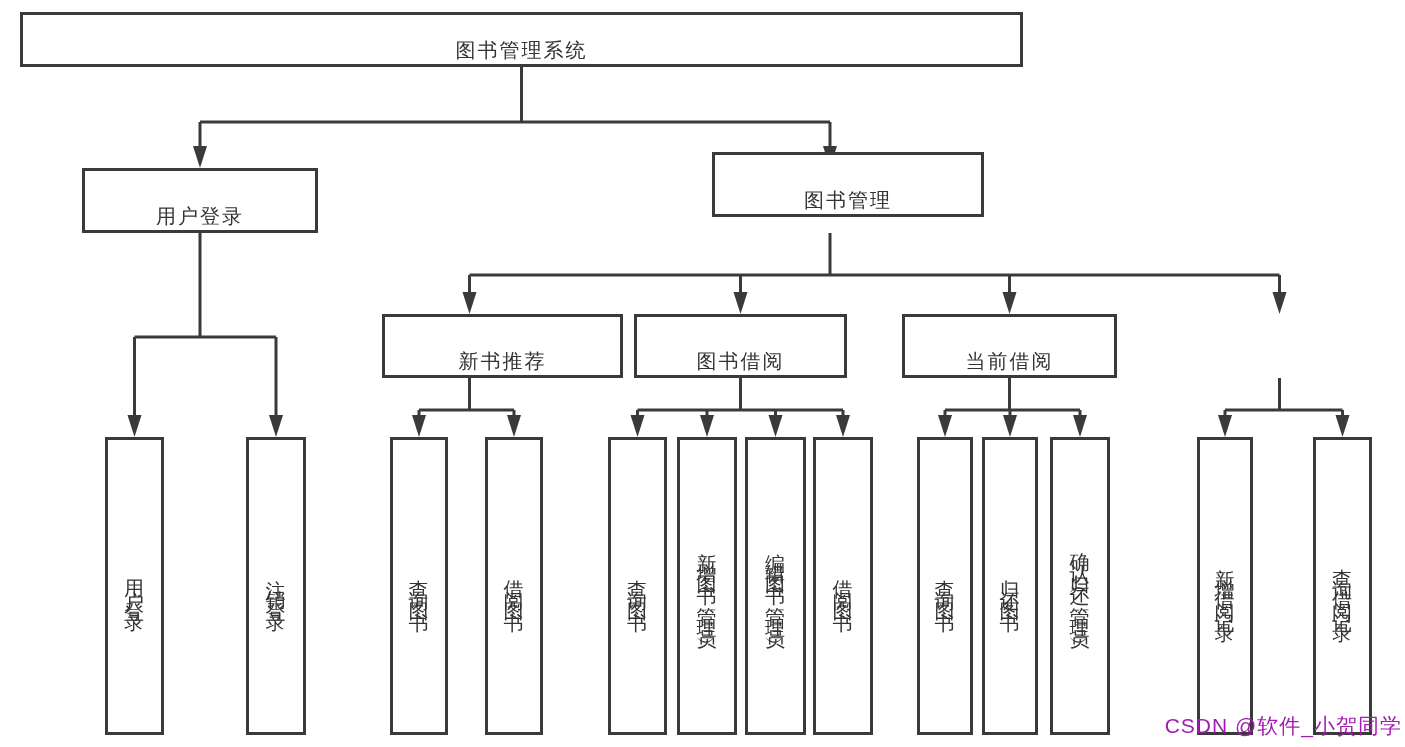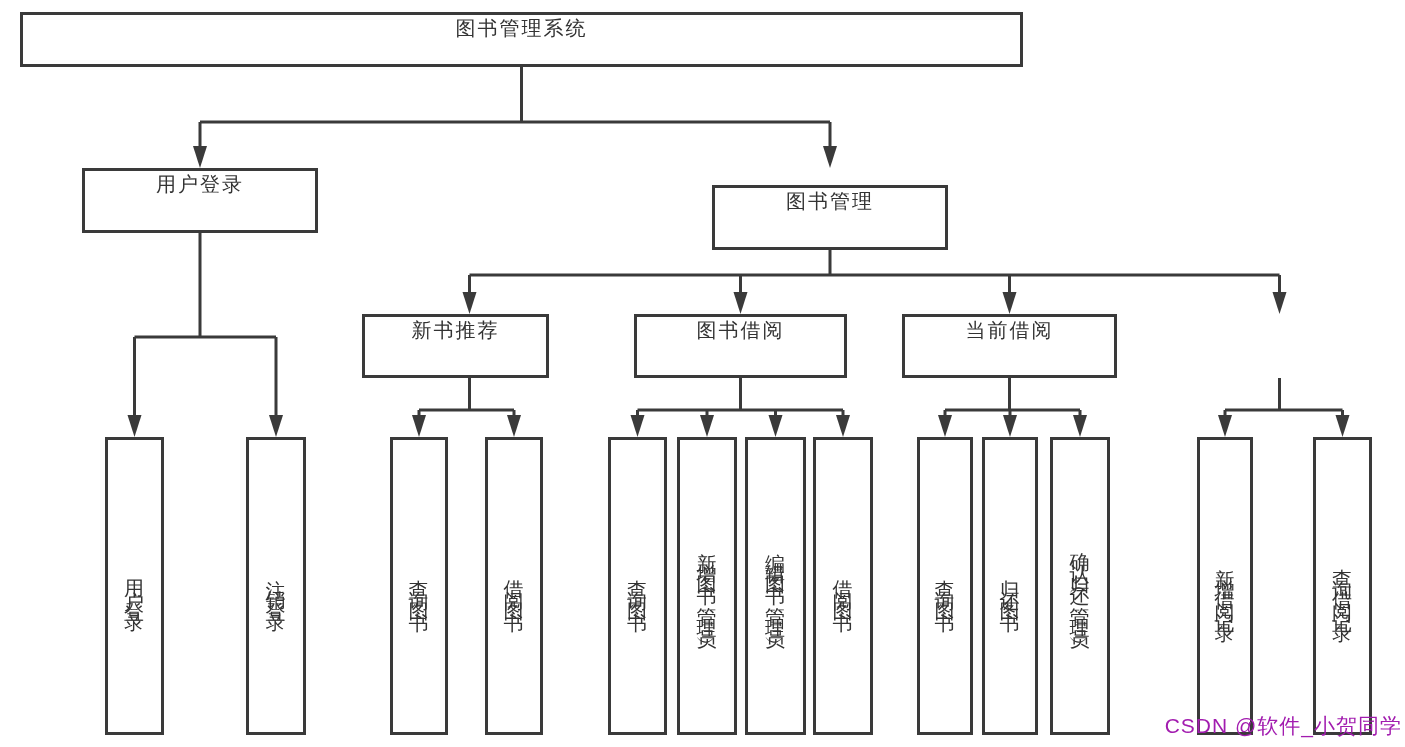--- a/index.html
+++ b/index.html
@@ -11,30 +11,30 @@
     height: 747px;
     background: #ffffff;
     overflow: hidden;
   }
   .connectors { position: absolute; left: 0; top: 0; }
   .node {
     position: absolute;
     background: #ffffff;
     border: 3px solid #3a3a3a;
     display: flex;
-    align-items: flex-start;
+    align-items: flex-end;
     justify-content: center;
     color: #333333;
     font-size: 20px;
     letter-spacing: 2px;
     z-index: 2;
   }
   .root-node  { left: 20px;  top: 12px;  width: 1003px; height: 55px; }
   .lvl2-a     { left: 82px;  top: 168px; width: 236px;  height: 65px; }
-  .lvl2-b     { left: 712px; top: 185px; width: 236px;  height: 65px; }
+  .lvl2-b     { left: 712px; top: 152px; width: 272px;  height: 65px; }
   .lvl3       { top: 314px; height: 64px; }
   .leaf {
     position: absolute;
     top: 437px;
     height: 298px;
     background: #ffffff;
     border: 3px solid #3a3a3a;
     display: flex;
     align-items: center;
     justify-content: center;
@@ -100,21 +100,21 @@
     <span>图书管理系统</span>
   </div>
 
   <div class="node lvl2-a">
     <span>用户登录</span>
   </div>
   <div class="node lvl2-b">
     <span>图书管理</span>
   </div>
 
-  <div class="node lvl3" style="left:362px;width:187px">
+  <div class="node lvl3" style="left:382px;width:241px">
     <span>新书推荐</span>
   </div>
   <div class="node lvl3" style="left:634px;width:213px">
     <span>图书借阅</span>
   </div>
   <div class="node lvl3" style="left:902px;width:215px">
     <span>当前借阅</span>
   </div>
 
   <div class="leaf" style="left:105px;width:59px">

